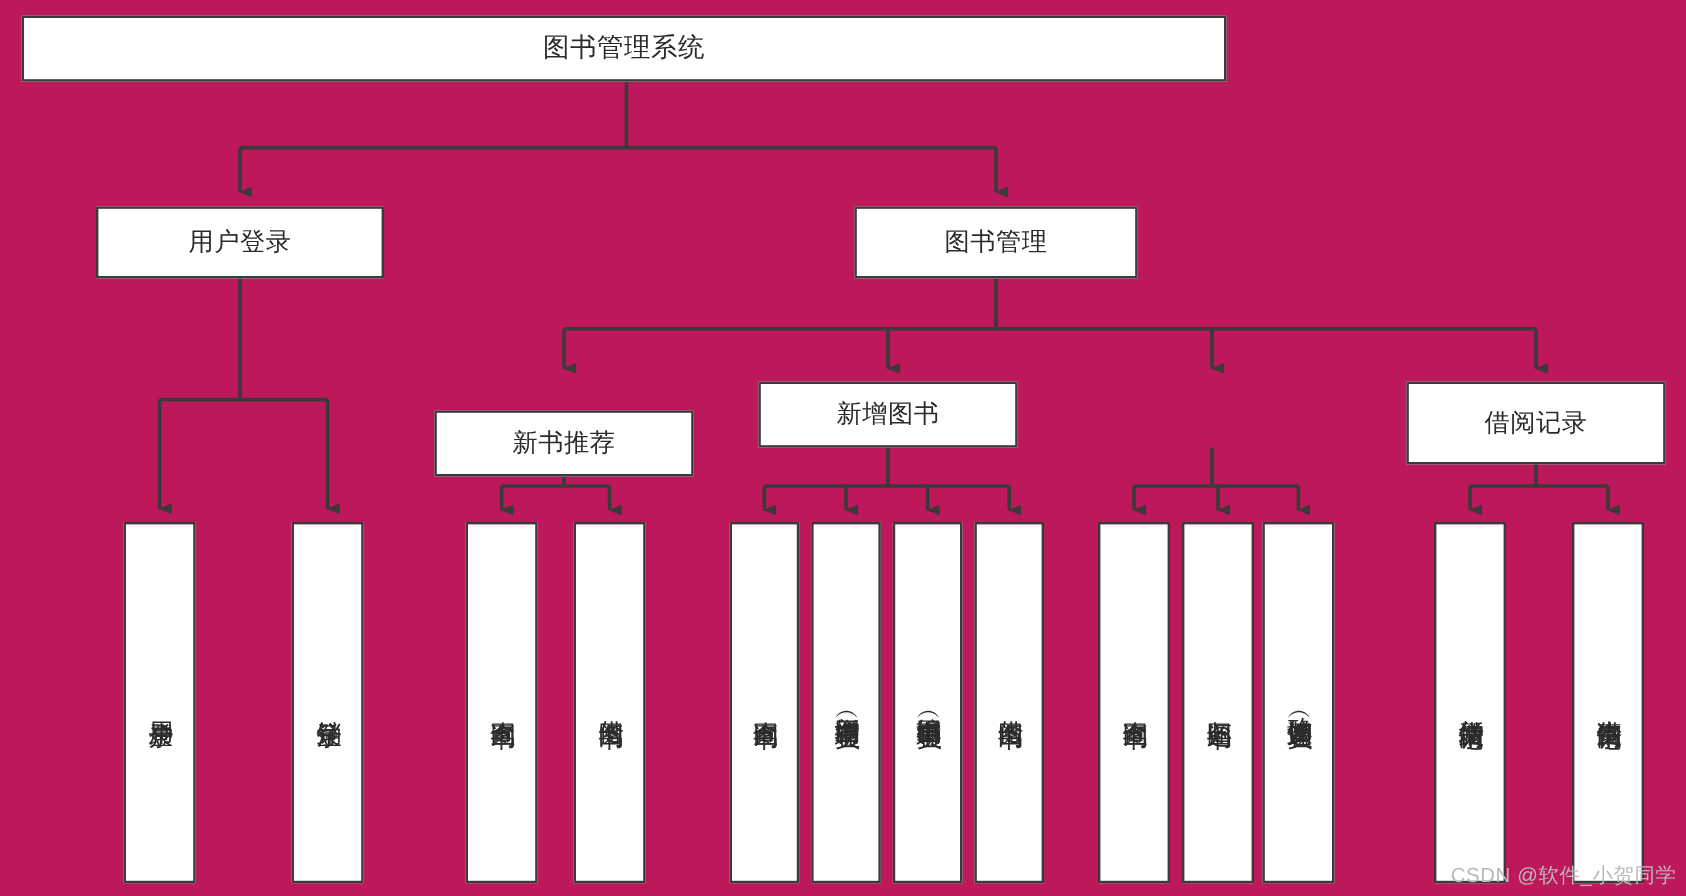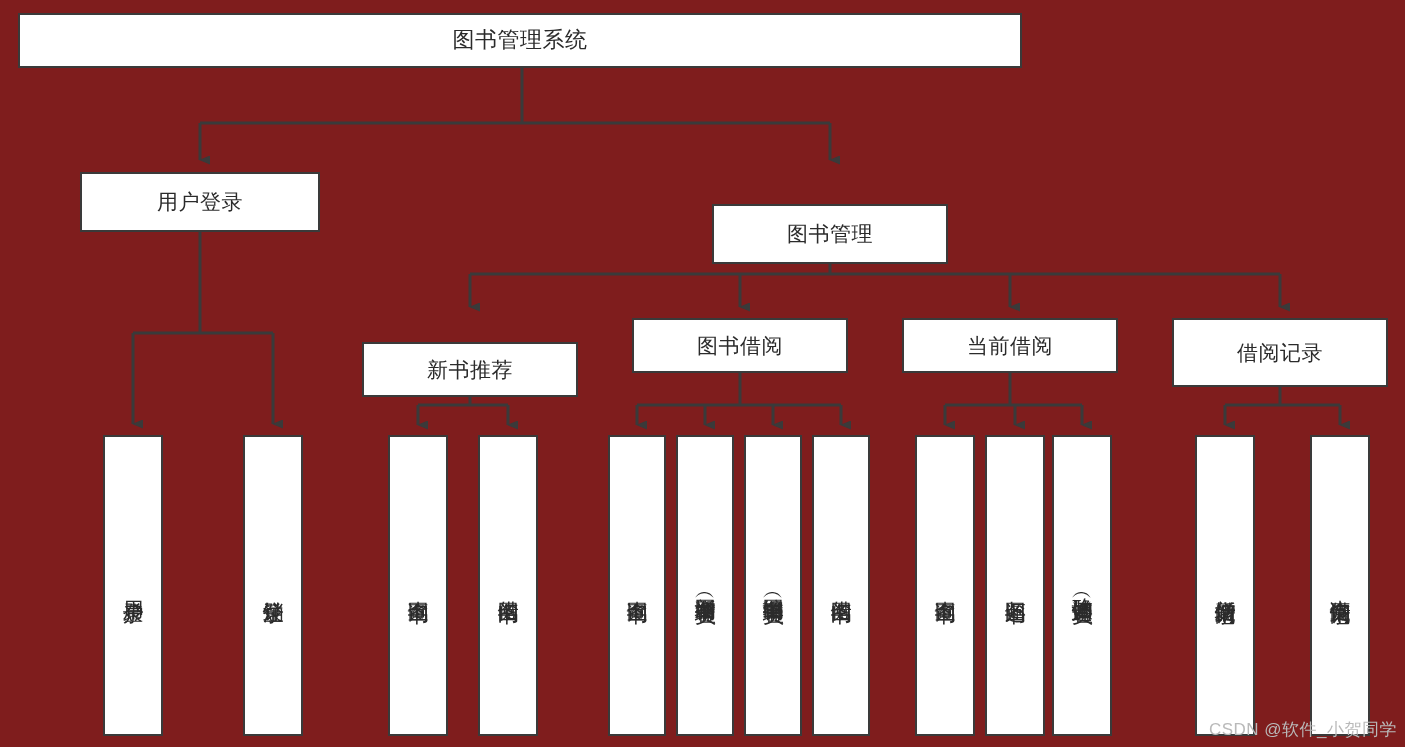--- a/index.html
+++ b/index.html
@@ -7,21 +7,21 @@
     padding: 0;
     background: #ffffff;
   }
   body {
     font-family: "Liberation Sans", "DejaVu Sans", sans-serif;
   }
   #canvas {
     position: relative;
     width: 1405px;
     height: 747px;
-    background: #7f1d1d;
+    background: #be185d;
     overflow: hidden;
   }
   svg.connectors {
     position: absolute;
     left: 0;
     top: 0;
     width: 1405px;
     height: 747px;
     pointer-events: none;
   }
@@ -124,25 +124,24 @@
       <line x1="1280" y1="373" x2="1280" y2="405"></line>
       <line x1="1225" y1="405" x2="1340" y2="405"></line>
       <line x1="1225" y1="405" x2="1225" y2="425" marker-end="url(#arrowhead)"></line>
       <line x1="1340" y1="405" x2="1340" y2="425" marker-end="url(#arrowhead)"></line>
     </g>
   </svg>
 
   <div class="node node-h node-root" style="left:18px; top:13px; width:1004px; height:55px;">图书管理系统</div>
 
   <div class="node node-h" style="left:80px; top:172px; width:240px; height:60px;">用户登录</div>
-  <div class="node node-h" style="left:712px; top:172px; width:236px; height:60px;margin-top:32px;">图书管理</div>
+  <div class="node node-h" style="left:712px; top:172px; width:236px; height:60px;">图书管理</div>
 
   <div class="node node-h" style="left:362px; top:318px; width:216px; height:55px;margin-top:24px;">新书推荐</div>
-  <div class="node node-h" style="left:632px; top:318px; width:216px; height:55px;">图书借阅</div>
-  <div class="node node-h" style="left:902px; top:318px; width:216px; height:55px;">当前借阅</div>
+  <div class="node node-h" style="left:632px; top:318px; width:216px; height:55px;">新增图书</div>
   <div class="node node-h" style="left:1172px; top:318px; width:216px; height:69px;">借阅记录</div>
 
   <div class="node node-v" style="left:103px; top:435px; width:60px; height:301px;">
     <span class="vtext">用户登录</span>
   </div>
   <div class="node node-v" style="left:243px; top:435px; width:60px; height:301px;">
     <span class="vtext">注销登录</span>
   </div>
 
   <div class="node node-v" style="left:388px; top:435px; width:60px; height:301px;">

